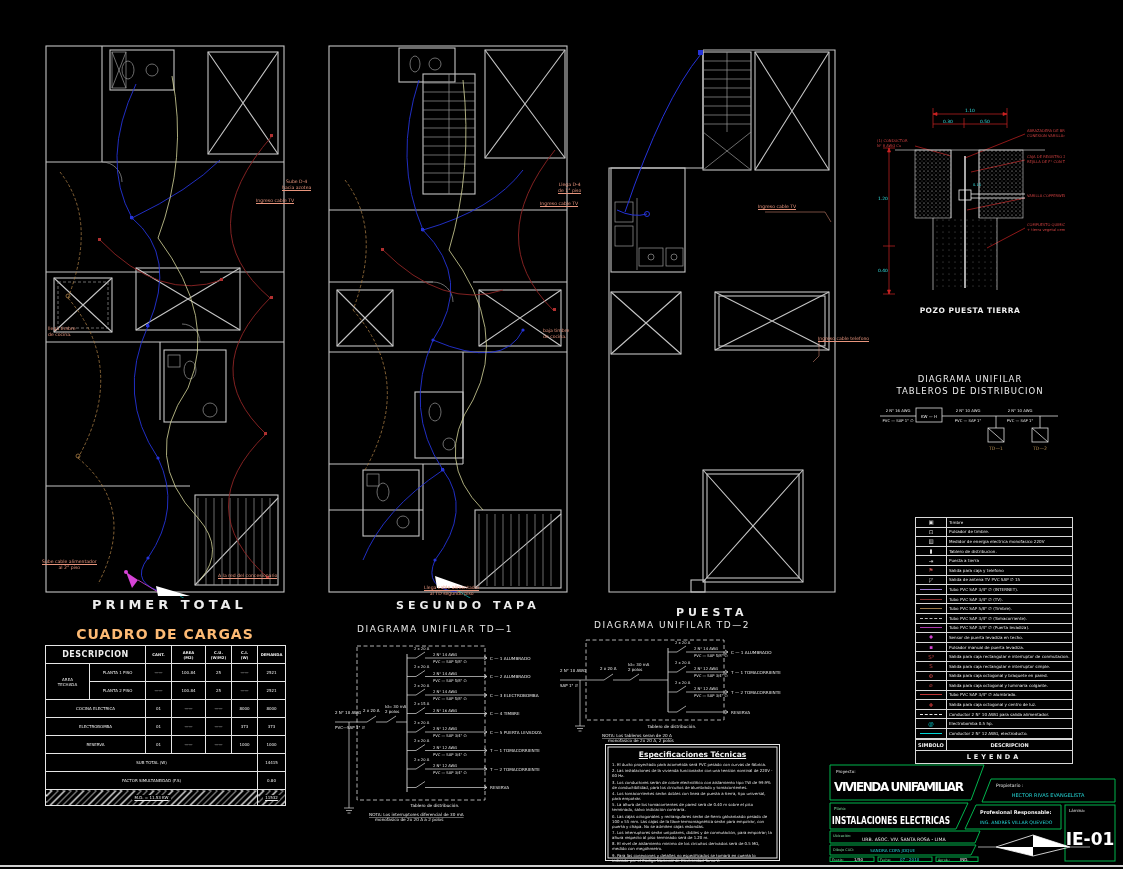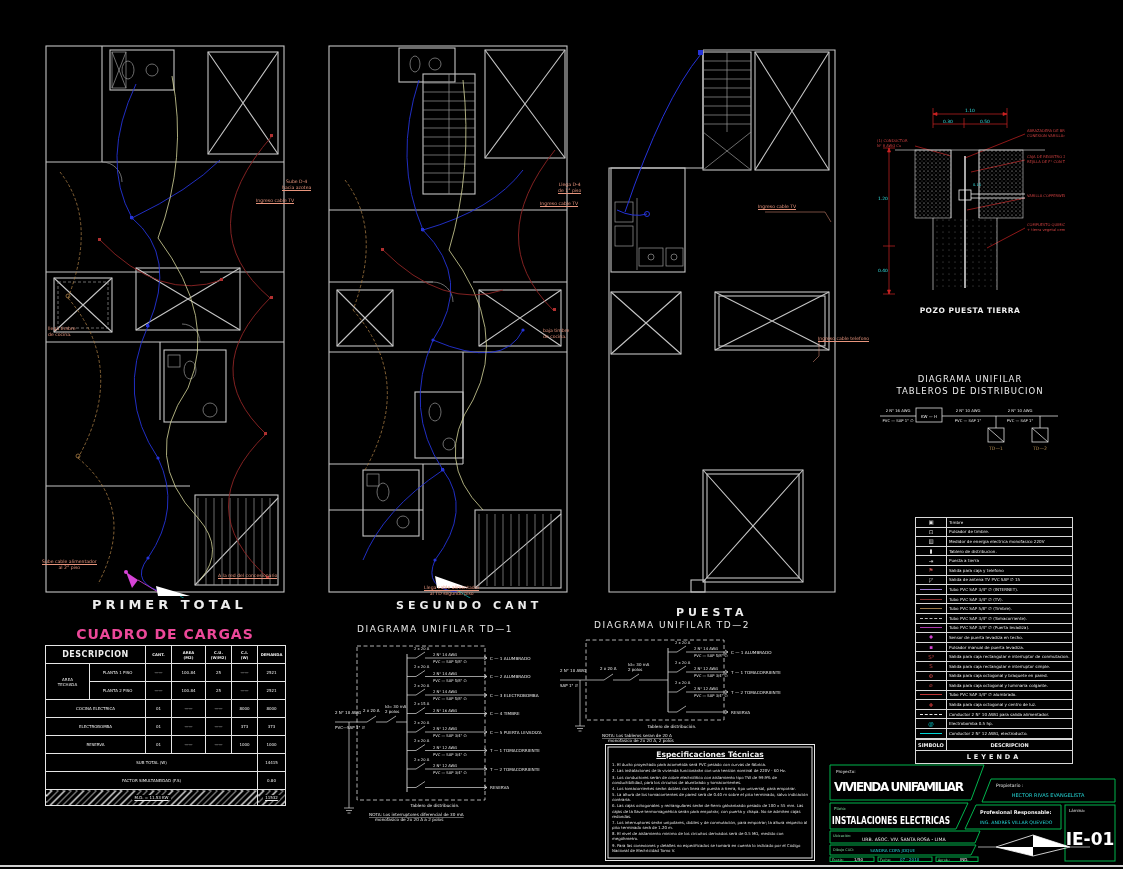--- a/index.html
+++ b/index.html
@@ -17,30 +17,30 @@
      height:100%;display:flex;align-items:center;justify-content:center;}
   .lg-tx{flex:1;font-size:4.1px;color:#e9e9e9;padding-left:2px;overflow:hidden;white-space:nowrap;}
   .lg-head{display:flex;height:10px;border-bottom:1px solid #d8d8d8;border-top:1px solid #d8d8d8;}
   .lg-head span{font-size:5px;font-weight:bold;color:#eee;display:flex;align-items:center;justify-content:center;}
   .lg-head .c1{width:30px;border-right:1px solid #d8d8d8;}
   .lg-head .c2{flex:1;}
   .lg-foot{height:12px;display:flex;align-items:center;justify-content:center;font-size:6.5px;font-weight:bold;
      letter-spacing:3px;color:#eee;}
   
   .cuadro{position:absolute;left:45px;top:626px;width:240px;}
-  .cuadro-title{color:#ec4899;font-weight:bold;font-size:14px;letter-spacing:1px;text-align:center;margin-bottom:3px;}
+  .cuadro-title{color:#fdba74;font-weight:bold;font-size:14px;letter-spacing:1px;text-align:center;margin-bottom:3px;}
   .cuadro table{border-collapse:collapse;width:240px;table-layout:fixed;}
   .cuadro th,.cuadro td{border:1px solid #e6e6e6;color:#eee;text-align:center;vertical-align:middle;
      font-size:4px;padding:0;height:17px;overflow:hidden;}
   .cuadro th{white-space:pre-line;font-size:3.8px;font-weight:bold;}
   .cuadro th.big{font-size:8px;letter-spacing:.5px;}
   .cuadro tr.hatch td{height:15px;background:repeating-linear-gradient(135deg,#000 0 3.5px,#ddd 3.5px 4.5px);}
   .cuadro .hl{background:#000;color:#eee;font-size:4px;padding:0 2px;text-decoration:underline;}
   
-  .specs{position:absolute;left:605px;top:744px;width:210px;height:117px;border:1px solid #e6e6e6;
+  .specs{position:absolute;left:605px;top:744px;width:175px;height:117px;border:1px solid #e6e6e6;
      box-shadow:inset 0 0 0 1.5px #000, inset 0 0 0 2.5px #e6e6e6;background:#000;padding:5px 6px;box-sizing:border-box;}
   .specs-title{color:#f2f2f2;font-weight:bold;font-size:7.5px;text-align:center;text-decoration:underline;margin-bottom:3px;}
   .spec-item{color:#e4e4e4;font-size:3.9px;line-height:1.3;margin-bottom:1.2px;}
   .sheet-bottom{position:absolute;left:0;top:865px;width:1123px;height:2px;background:#cfcfcf;}
 </style>
 </head>
 <body>
 
 <div id="sheet">
 
@@ -200,21 +200,21 @@
       <path d="M22 172 Q60 60 98 14 M14 170 Q30 178 44 174" stroke="#2533d8" stroke-width="1" fill="none"></path>
       <circle cx="44" cy="174" r="2.5" fill="none" stroke="#2533d8" stroke-width="1"></circle>
       <rect x="95" y="10" width="5" height="5" fill="#2533d8"></rect>
     </g>
     <g stroke="#e8957d" stroke-width=".5" fill="none">
       <path d="M162 172 H222 L228 182 M216 300 V316 L210 322"></path>
     </g>
   </svg>
 
   <div class="abs plan-label" style="left:92px;top:597px;font-size:13px">PRIMER TOTAL</div>
-  <div class="abs plan-label" style="left:396px;top:599px;font-size:11px">SEGUNDO CANT</div>
+  <div class="abs plan-label" style="left:396px;top:599px;font-size:11px">SEGUNDO TAPA</div>
   <div class="abs plan-label" style="left:676px;top:606px;font-size:11px">PUESTA</div>
 
   <div class="ann" style="left:282px;top:179px;text-align:center">
     <span>Sube D-4</span><br><span class="u">hacia azotea</span></div>
   <div class="ann" style="left:256px;top:198px"><span class="u">Ingreso cable TV</span></div>
   <div class="ann" style="left:48px;top:326px">
     <span>llega timbre</span><br><span>de cocina.</span></div>
   <div class="ann" style="left:42px;top:559px;text-align:center">
     <span class="u">Sube cable alimentador</span><br><span>al 2° piso</span></div>
   <div class="ann" style="left:218px;top:573px"><span class="u">A la red del concesionario</span></div>

